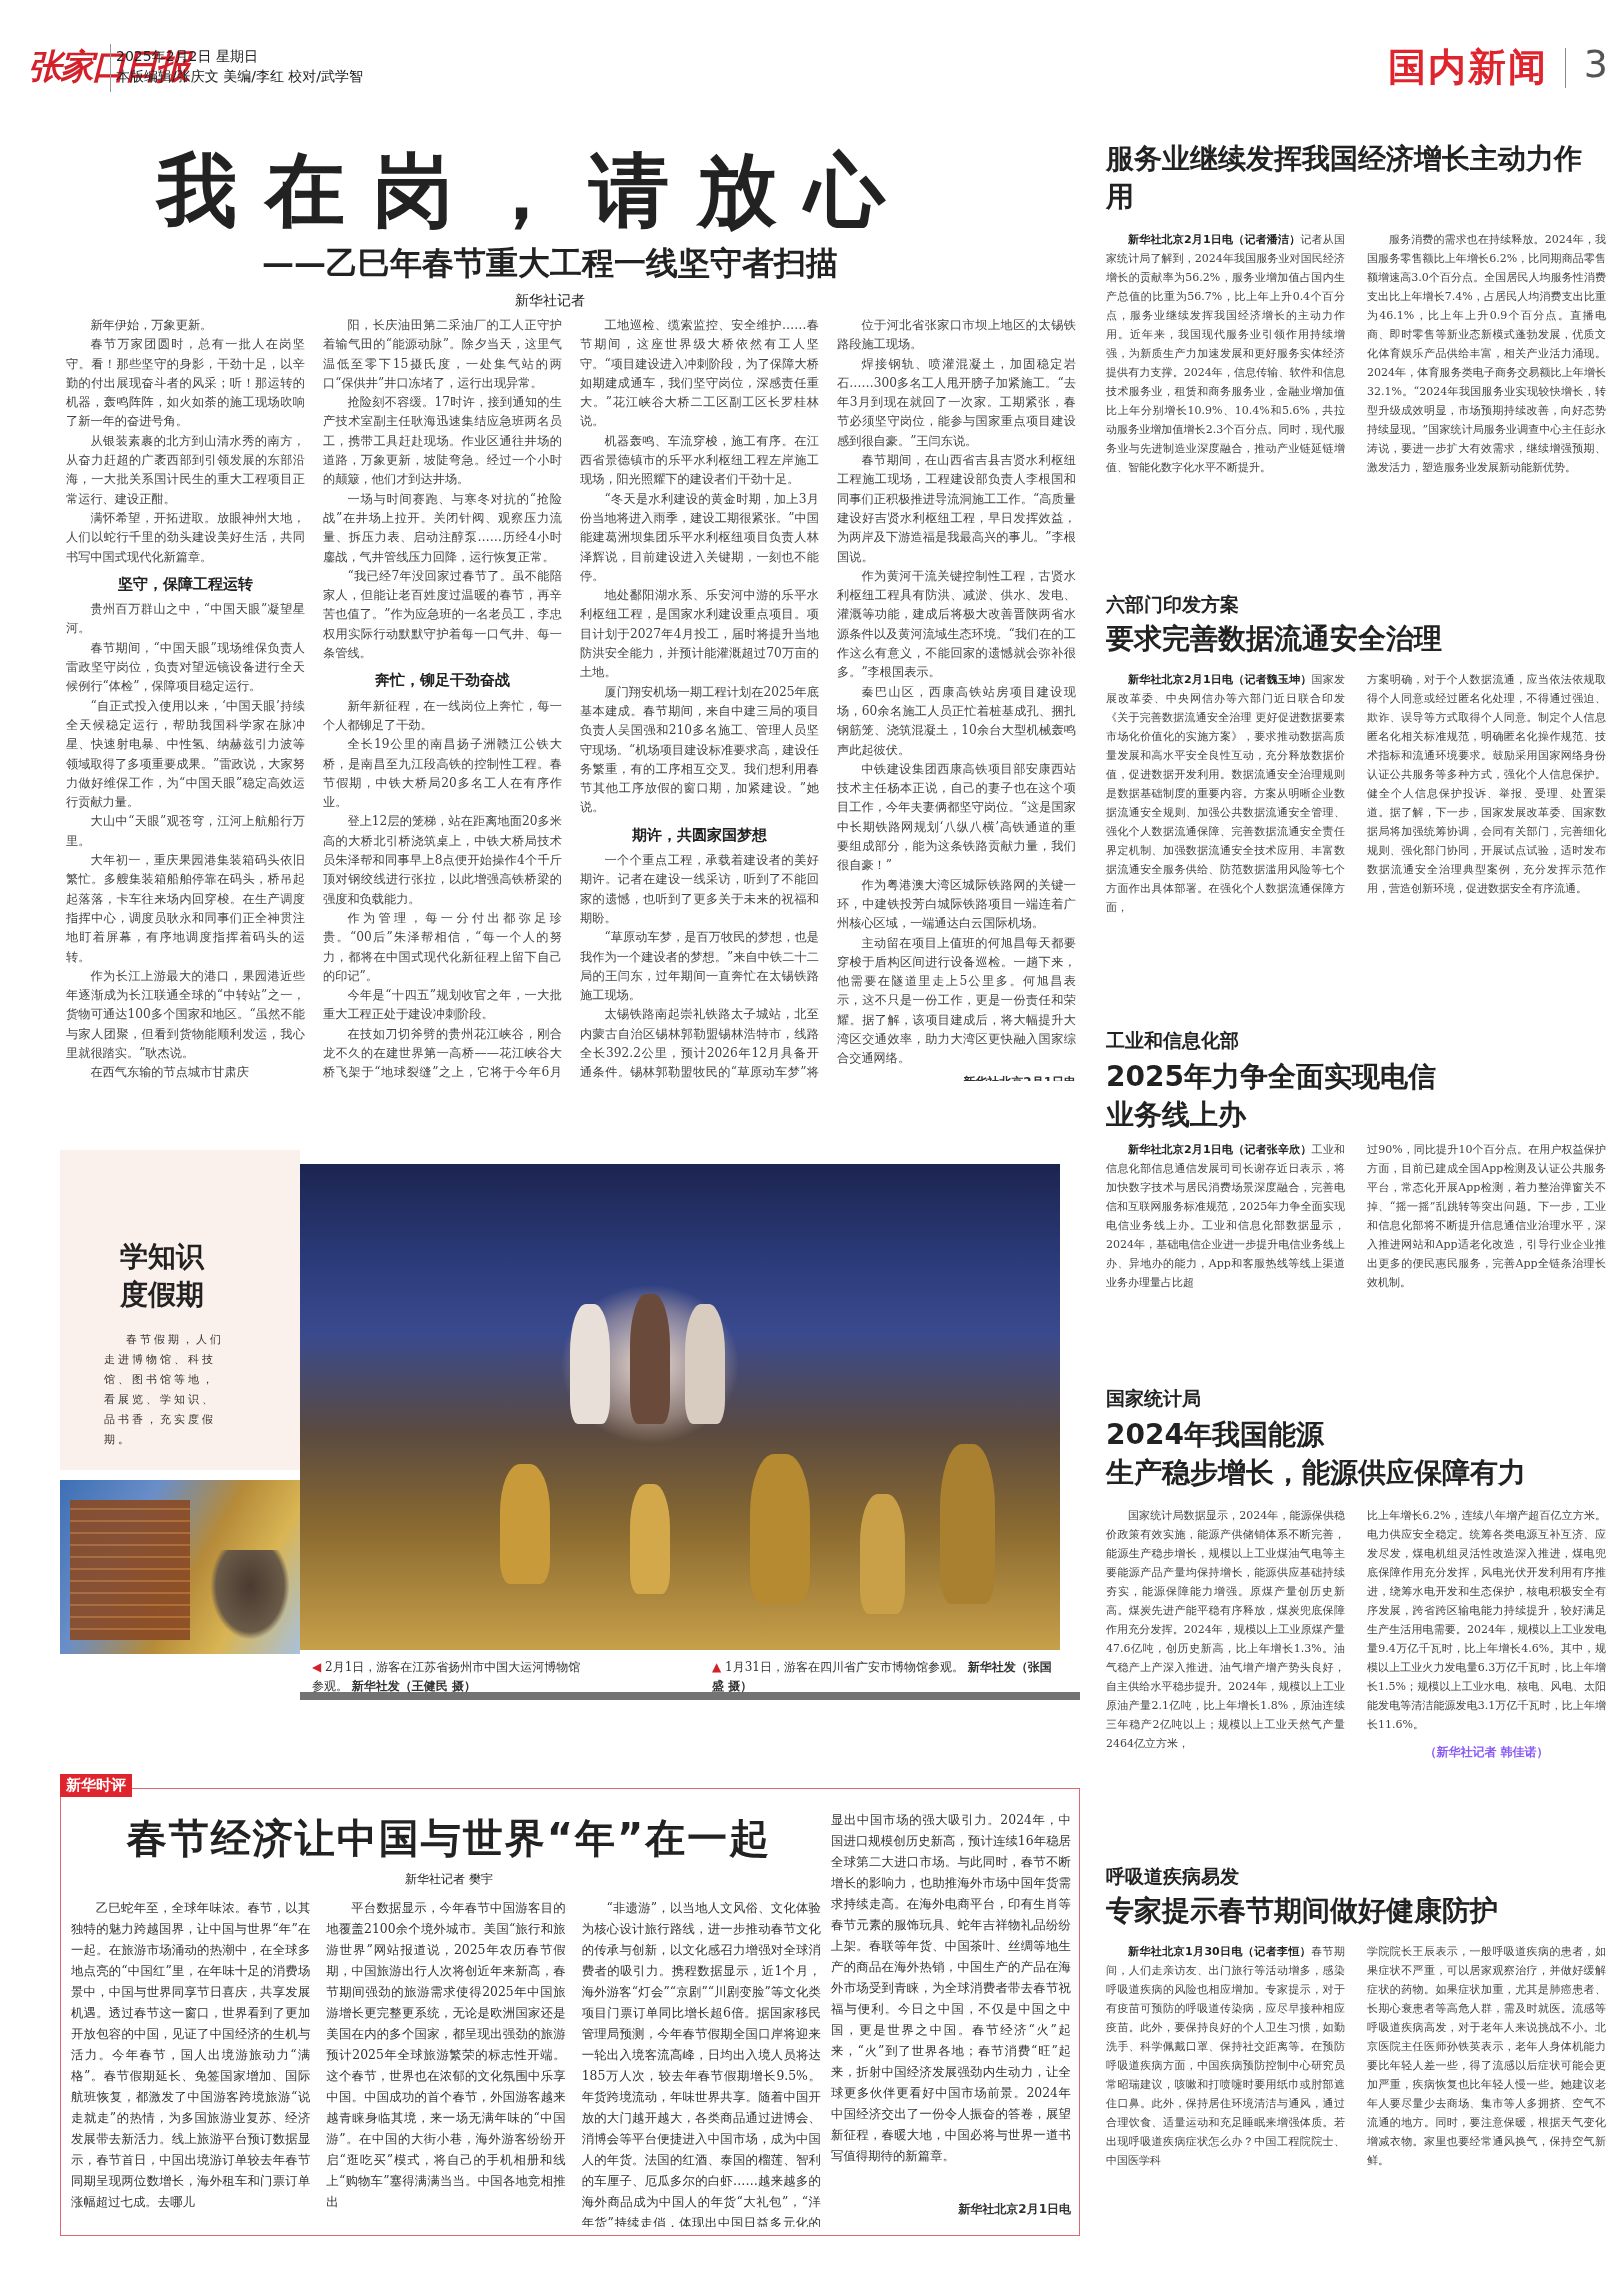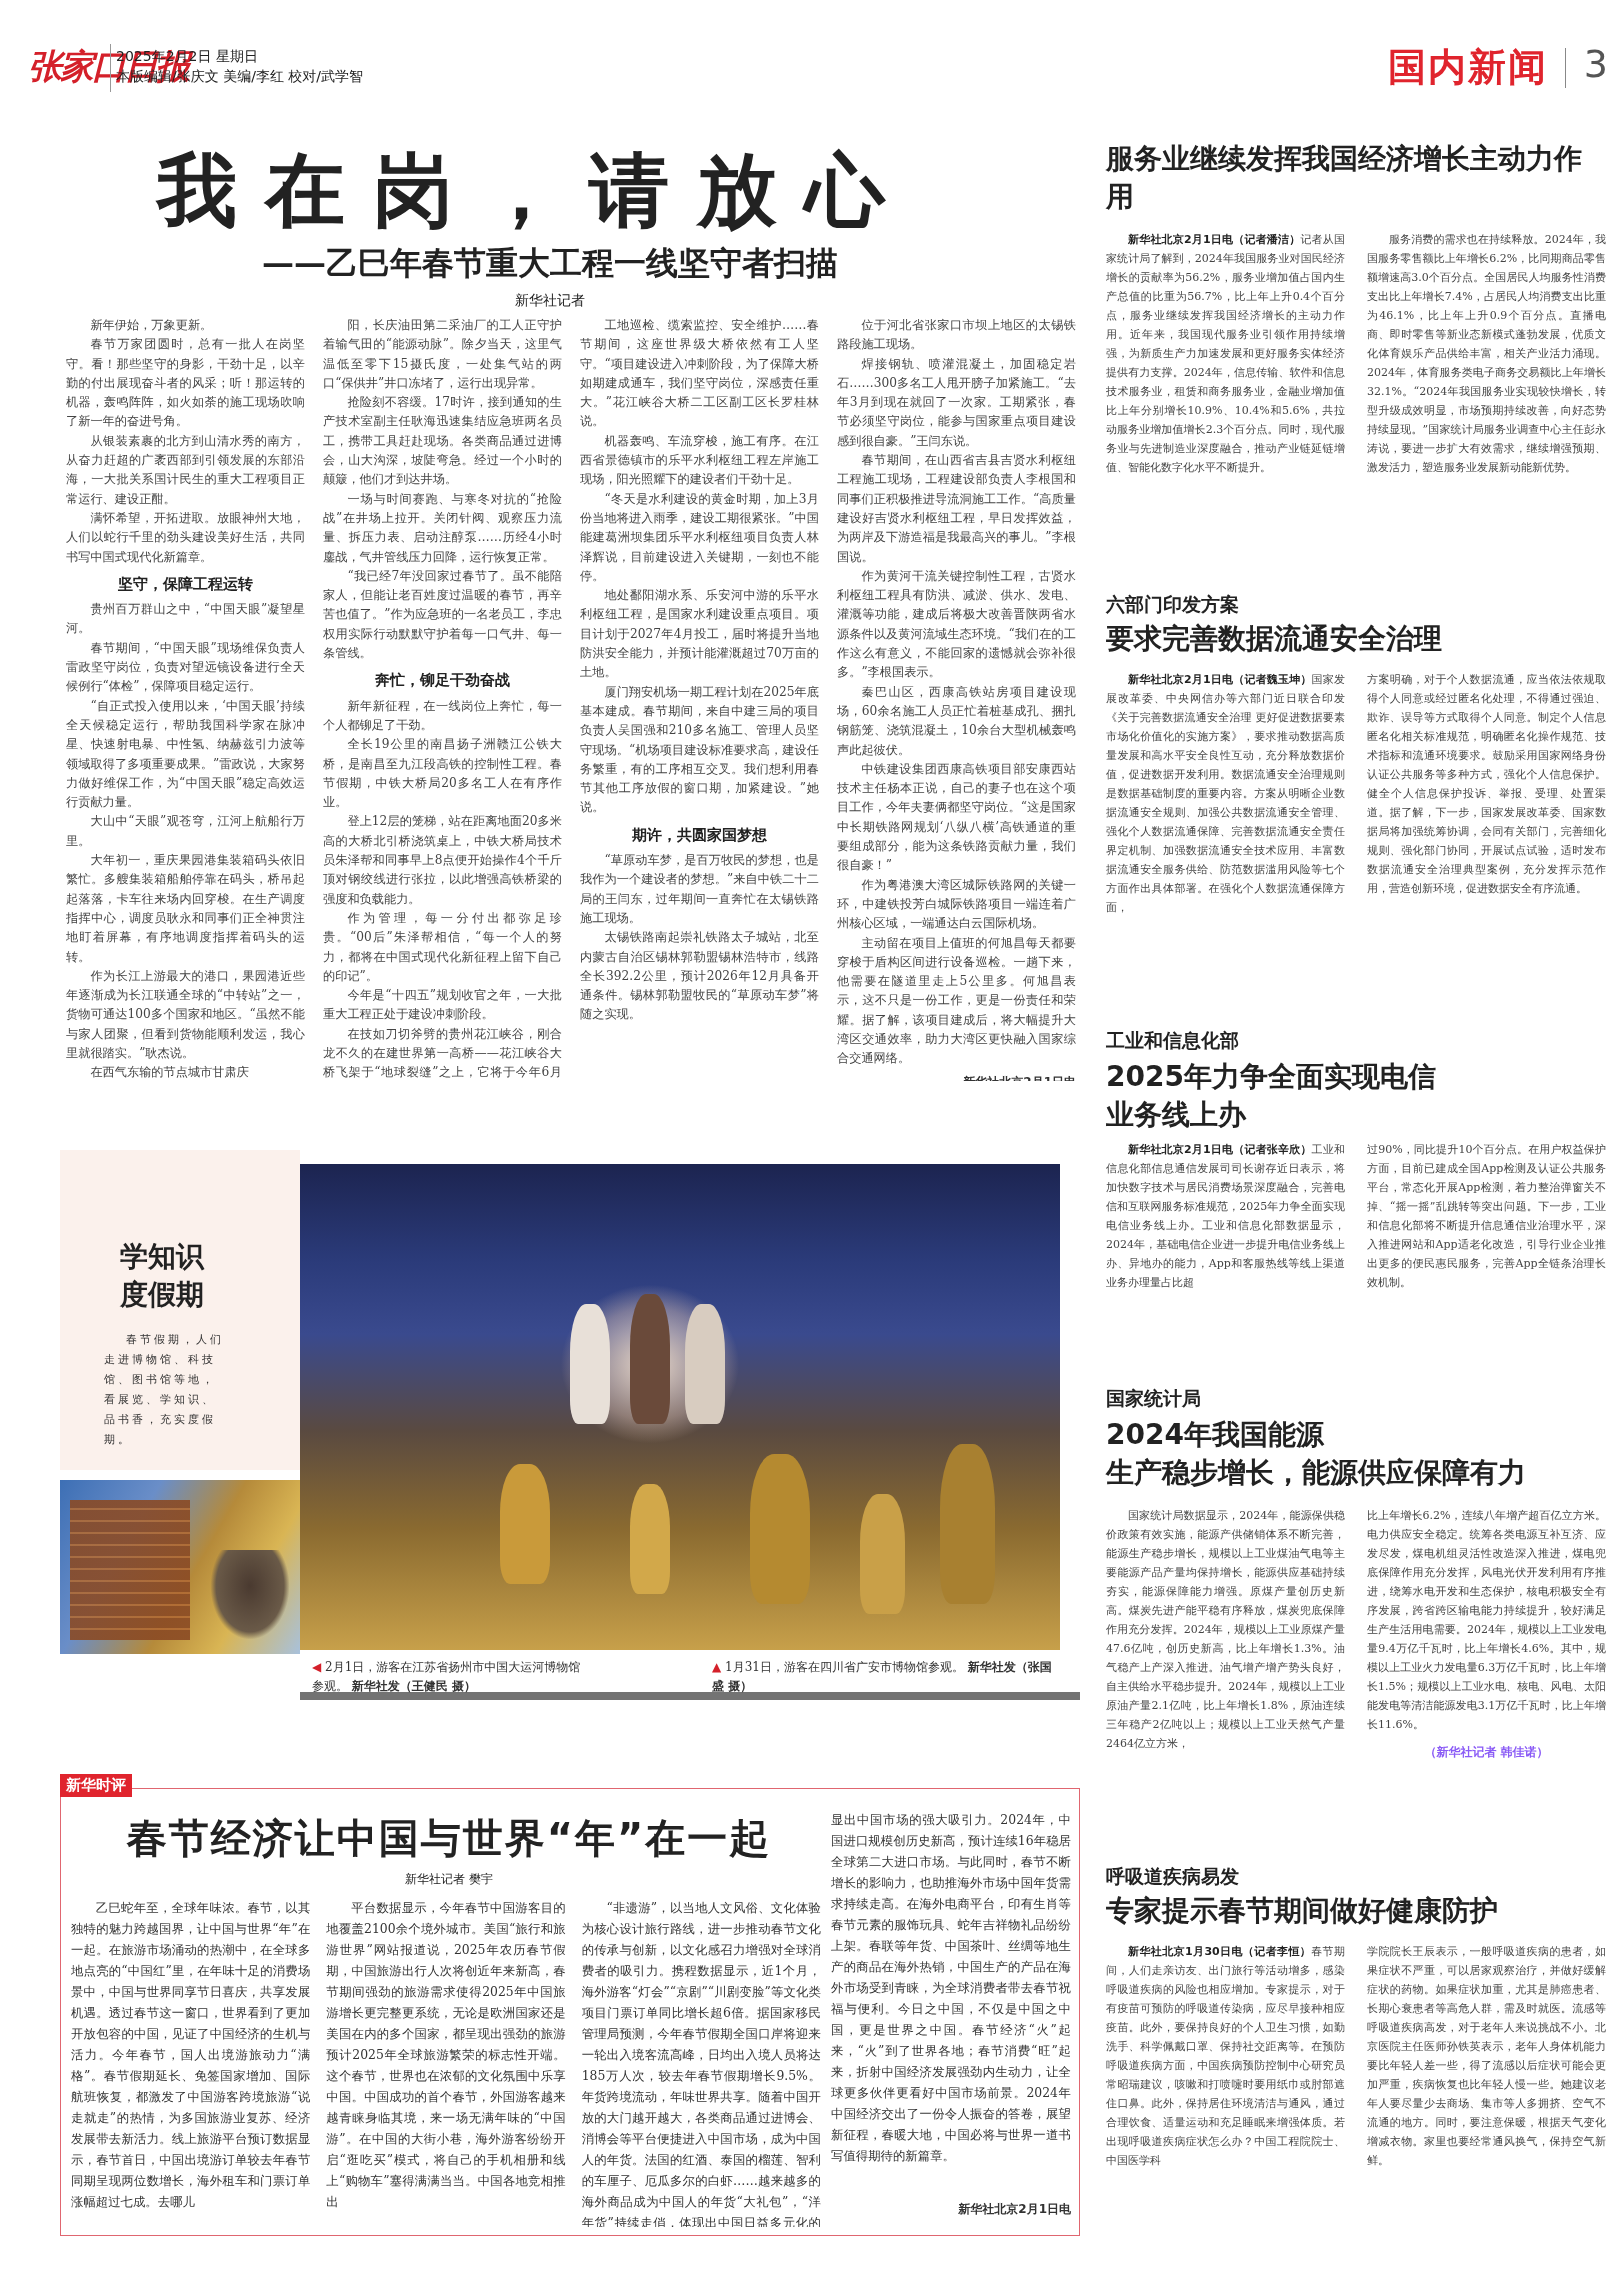--- a/index.html
+++ b/index.html
@@ -92,38 +92,39 @@
       <p>贵州百万群山之中，“中国天眼”凝望星河。</p>
       <p>春节期间，“中国天眼”现场维保负责人雷政坚守岗位，负责对望远镜设备进行全天候例行“体检”，保障项目稳定运行。</p>
       <p>“自正式投入使用以来，‘中国天眼’持续全天候稳定运行，帮助我国科学家在脉冲星、快速射电暴、中性氢、纳赫兹引力波等领域取得了多项重要成果。”雷政说，大家努力做好维保工作，为“中国天眼”稳定高效运行贡献力量。</p>
       <p>大山中“天眼”观苍穹，江河上航船行万里。</p>
       <p>大年初一，重庆果园港集装箱码头依旧繁忙。多艘集装箱船舶停靠在码头，桥吊起起落落，卡车往来场内回穿梭。在生产调度指挥中心，调度员耿永和同事们正全神贯注地盯着屏幕，有序地调度指挥着码头的运转。</p>
       <p>作为长江上游最大的港口，果园港近些年逐渐成为长江联通全球的“中转站”之一，货物可通达100多个国家和地区。“虽然不能与家人团聚，但看到货物能顺利发运，我心里就很踏实。”耿杰说。</p>
       <p>在西气东输的节点城市甘肃庆</p>
     </div>
     <div class="col-text">
       <p>阳，长庆油田第二采油厂的工人正守护着输气田的“能源动脉”。除夕当天，这里气温低至零下15摄氏度，一处集气站的两口“保供井”井口冻堵了，运行出现异常。</p>
-      <p>抢险刻不容缓。17时许，接到通知的生产技术室副主任耿海迅速集结应急班两名员工，携带工具赶赴现场。各类商品通过进博会，山大沟深，坡陡弯急。经过一个小时的颠簸，他们才到达井场。</p>
+      <p>抢险刻不容缓。17时许，接到通知的生产技术室副主任耿海迅速集结应急班两名员工，携带工具赶赴现场。作业区通往井场的道路，万象更新，坡陡弯急。经过一个小时的颠簸，他们才到达井场。</p>
       <p>一场与时间赛跑、与寒冬对抗的“抢险战”在井场上拉开。关闭针阀、观察压力流量、拆压力表、启动注醇泵……历经4小时鏖战，气井管线压力回降，运行恢复正常。</p>
       <p>“我已经7年没回家过春节了。虽不能陪家人，但能让老百姓度过温暖的春节，再辛苦也值了。”作为应急班的一名老员工，李忠权用实际行动默默守护着每一口气井、每一条管线。</p>
       <div class="sub-h">奔忙，铆足干劲奋战</div>
       <p>新年新征程，在一线岗位上奔忙，每一个人都铆足了干劲。</p>
       <p>全长19公里的南昌扬子洲赣江公铁大桥，是南昌至九江段高铁的控制性工程。春节假期，中铁大桥局20多名工人在有序作业。</p>
       <p>登上12层的笼梯，站在距离地面20多米高的大桥北引桥浇筑桌上，中铁大桥局技术员朱泽帮和同事早上8点便开始操作4个千斤顶对钢绞线进行张拉，以此增强高铁桥梁的强度和负载能力。</p>
       <p>作为管理，每一分付出都弥足珍贵。“00后”朱泽帮相信，“每一个人的努力，都将在中国式现代化新征程上留下自己的印记”。</p>
       <p>今年是“十四五”规划收官之年，一大批重大工程正处于建设冲刺阶段。</p>
       <p>在技如刀切斧劈的贵州花江峡谷，刚合龙不久的在建世界第一高桥——花江峡谷大桥飞架于“地球裂缝”之上，它将于今年6月建成。</p>
     </div>
     <div class="col-text">
       <p>工地巡检、缆索监控、安全维护……春节期间，这座世界级大桥依然有工人坚守。“项目建设进入冲刺阶段，为了保障大桥如期建成通车，我们坚守岗位，深感责任重大。”花江峡谷大桥二工区副工区长罗桂林说。</p>
       <p>机器轰鸣、车流穿梭，施工有序。在江西省景德镇市的乐平水利枢纽工程左岸施工现场，阳光照耀下的建设者们干劲十足。</p>
       <p>“冬天是水利建设的黄金时期，加上3月份当地将进入雨季，建设工期很紧张。”中国能建葛洲坝集团乐平水利枢纽项目负责人林泽辉说，目前建设进入关键期，一刻也不能停。</p>
       <p>地处鄱阳湖水系、乐安河中游的乐平水利枢纽工程，是国家水利建设重点项目。项目计划于2027年4月投工，届时将提升当地防洪安全能力，并预计能灌溉超过70万亩的土地。</p>
       <p>厦门翔安机场一期工程计划在2025年底基本建成。春节期间，来自中建三局的项目负责人吴国强和210多名施工、管理人员坚守现场。“机场项目建设标准要求高，建设任务繁重，有的工序相互交叉。我们想利用春节其他工序放假的窗口期，加紧建设。”她说。</p>
       <div class="sub-h">期许，共圆家国梦想</div>
+      <p>一个个重点工程，承载着建设者的美好期许。记者在建设一线采访，听到了不能回家的遗憾，也听到了更多关于未来的祝福和期盼。</p>
       <p>“草原动车梦，是百万牧民的梦想，也是我作为一个建设者的梦想。”来自中铁二十二局的王闫东，过年期间一直奔忙在太锡铁路施工现场。</p>
       <p>太锡铁路南起崇礼铁路太子城站，北至内蒙古自治区锡林郭勒盟锡林浩特市，线路全长392.2公里，预计2026年12月具备开通条件。锡林郭勒盟牧民的“草原动车梦”将随之实现。</p>
 
     </div>
     <div class="col-text">
       <p>位于河北省张家口市坝上地区的太锡铁路段施工现场。</p>
       <p>焊接钢轨、喷灌混凝土，加固稳定岩石……300多名工人甩开膀子加紧施工。“去年3月到现在就回了一次家。工期紧张，春节必须坚守岗位，能参与国家重点项目建设感到很自豪。”王闫东说。</p>
       <p>春节期间，在山西省吉县吉贤水利枢纽工程施工现场，工程建设部负责人李根国和同事们正积极推进导流洞施工工作。“高质量建设好吉贤水利枢纽工程，早日发挥效益，为两岸及下游造福是我最高兴的事儿。”李根国说。</p>
       <p>作为黄河干流关键控制性工程，古贤水利枢纽工程具有防洪、减淤、供水、发电、灌溉等功能，建成后将极大改善晋陕两省水源条件以及黄河流域生态环境。“我们在的工作这么有意义，不能回家的遗憾就会弥补很多。”李根国表示。</p>
       <p>秦巴山区，西康高铁站房项目建设现场，60余名施工人员正忙着桩基成孔、捆扎钢筋笼、浇筑混凝土，10余台大型机械轰鸣声此起彼伏。</p>

